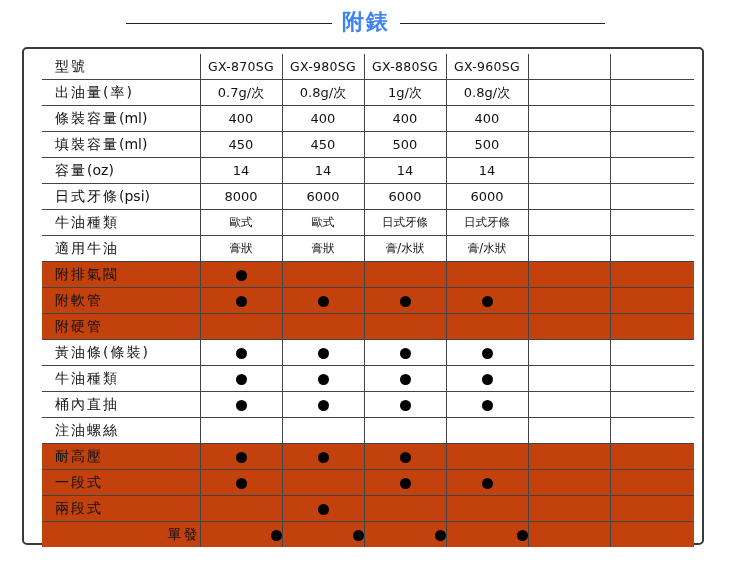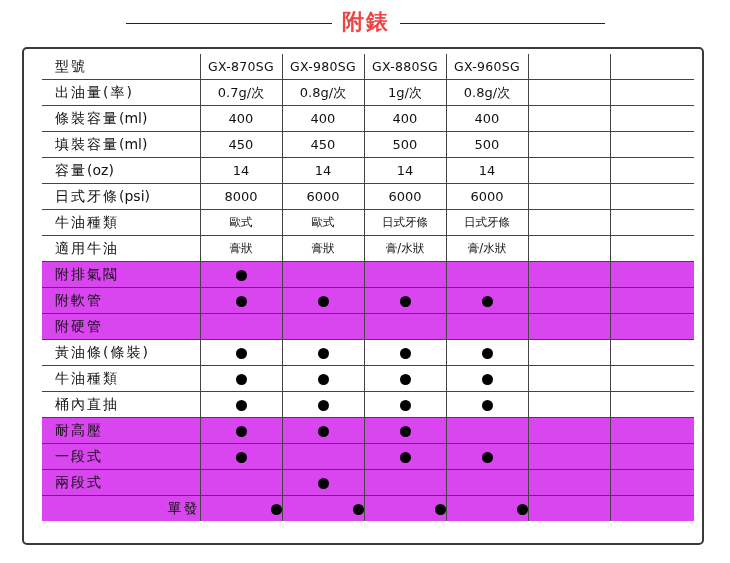--- a/index.html
+++ b/index.html
@@ -32,21 +32,21 @@
     .title-line.right { left: 400px; width: 205px; }
     .title-text {
       position: absolute;
       left: 336px;
       top: 3px;
       width: 60px;
       text-align: center;
       font-size: 22px;
       font-weight: bold;
       letter-spacing: 2px;
-      color: #ef4444;
+      color: #3b82f6;
     }
     .frame {
       position: absolute;
       left: 22px;
       top: 47px;
       width: 682px;
       height: 498px;
       border: 2px solid #3a3a3a;
       border-radius: 5px;
       box-sizing: border-box;
@@ -85,21 +85,21 @@
     }
     table.spec tr.header td {
       border-top: none;
     }
     table.spec tr.header td.data {
       font-size: 12.5px;
       letter-spacing: 0.3px;
       margin-left: 11px;
     }
     table.spec tr.shaded td {
-      background: #d946ef;
+      background: #c2410c;
     }
     table.spec tr.last td {
       border-bottom: none;
       text-align: right;
     }
     td.small-cjk {
       font-size: 11.5px !important;
     }
     .dot {
       display: inline-block;
@@ -251,20 +251,29 @@
       </tr>
       <tr>
         <td class="label"><span>桶內直抽</span></td>
         <td><span class="dot"></span></td>
         <td><span class="dot"></span></td>
         <td><span class="dot"></span></td>
         <td><span class="dot"></span></td>
         <td></td>
         <td></td>
       </tr>
+      <tr>
+        <td class="label"><span>注油螺絲</span></td>
+        <td></td>
+        <td></td>
+        <td></td>
+        <td></td>
+        <td></td>
+        <td></td>
+      </tr>
       <tr class="shaded">
         <td class="label"><span>耐高壓</span></td>
         <td><span class="dot"></span></td>
         <td><span class="dot"></span></td>
         <td><span class="dot"></span></td>
         <td></td>
         <td></td>
         <td></td>
       </tr>
       <tr class="shaded">

